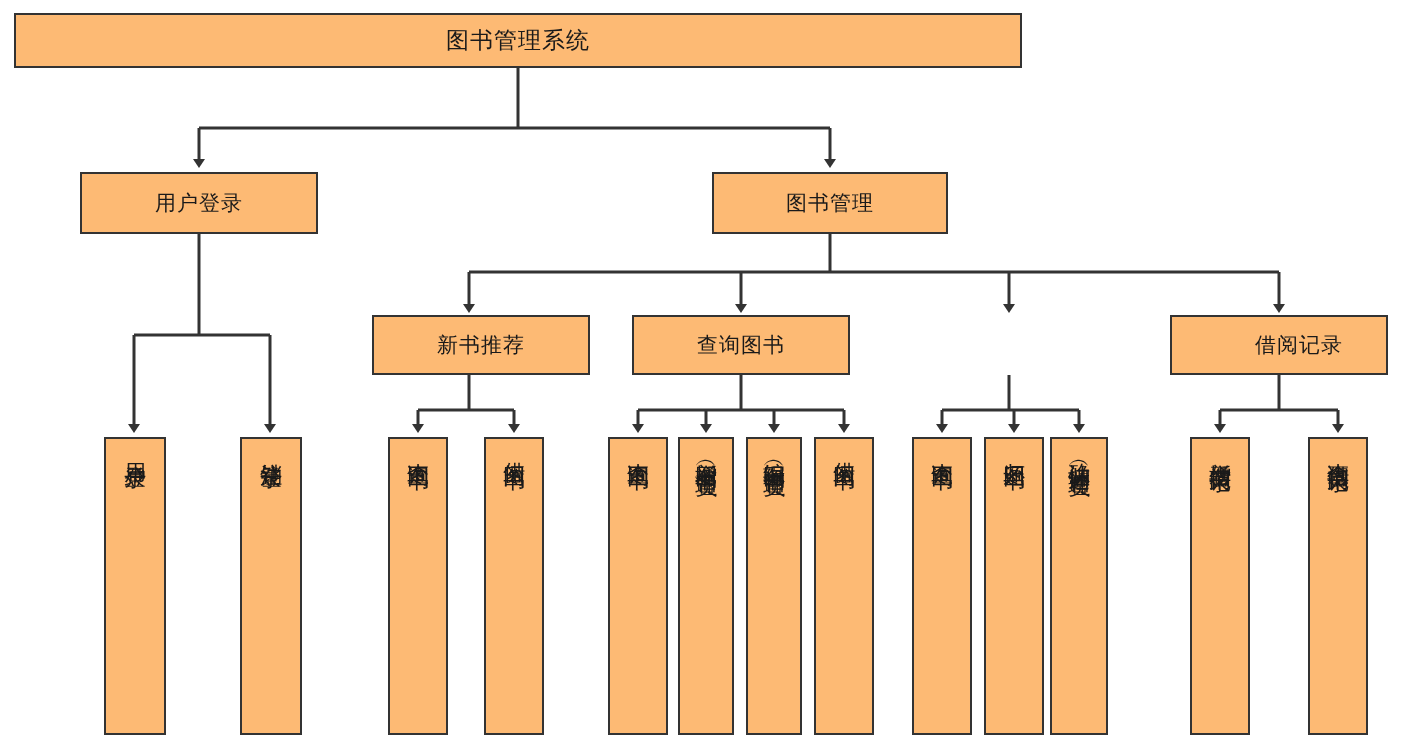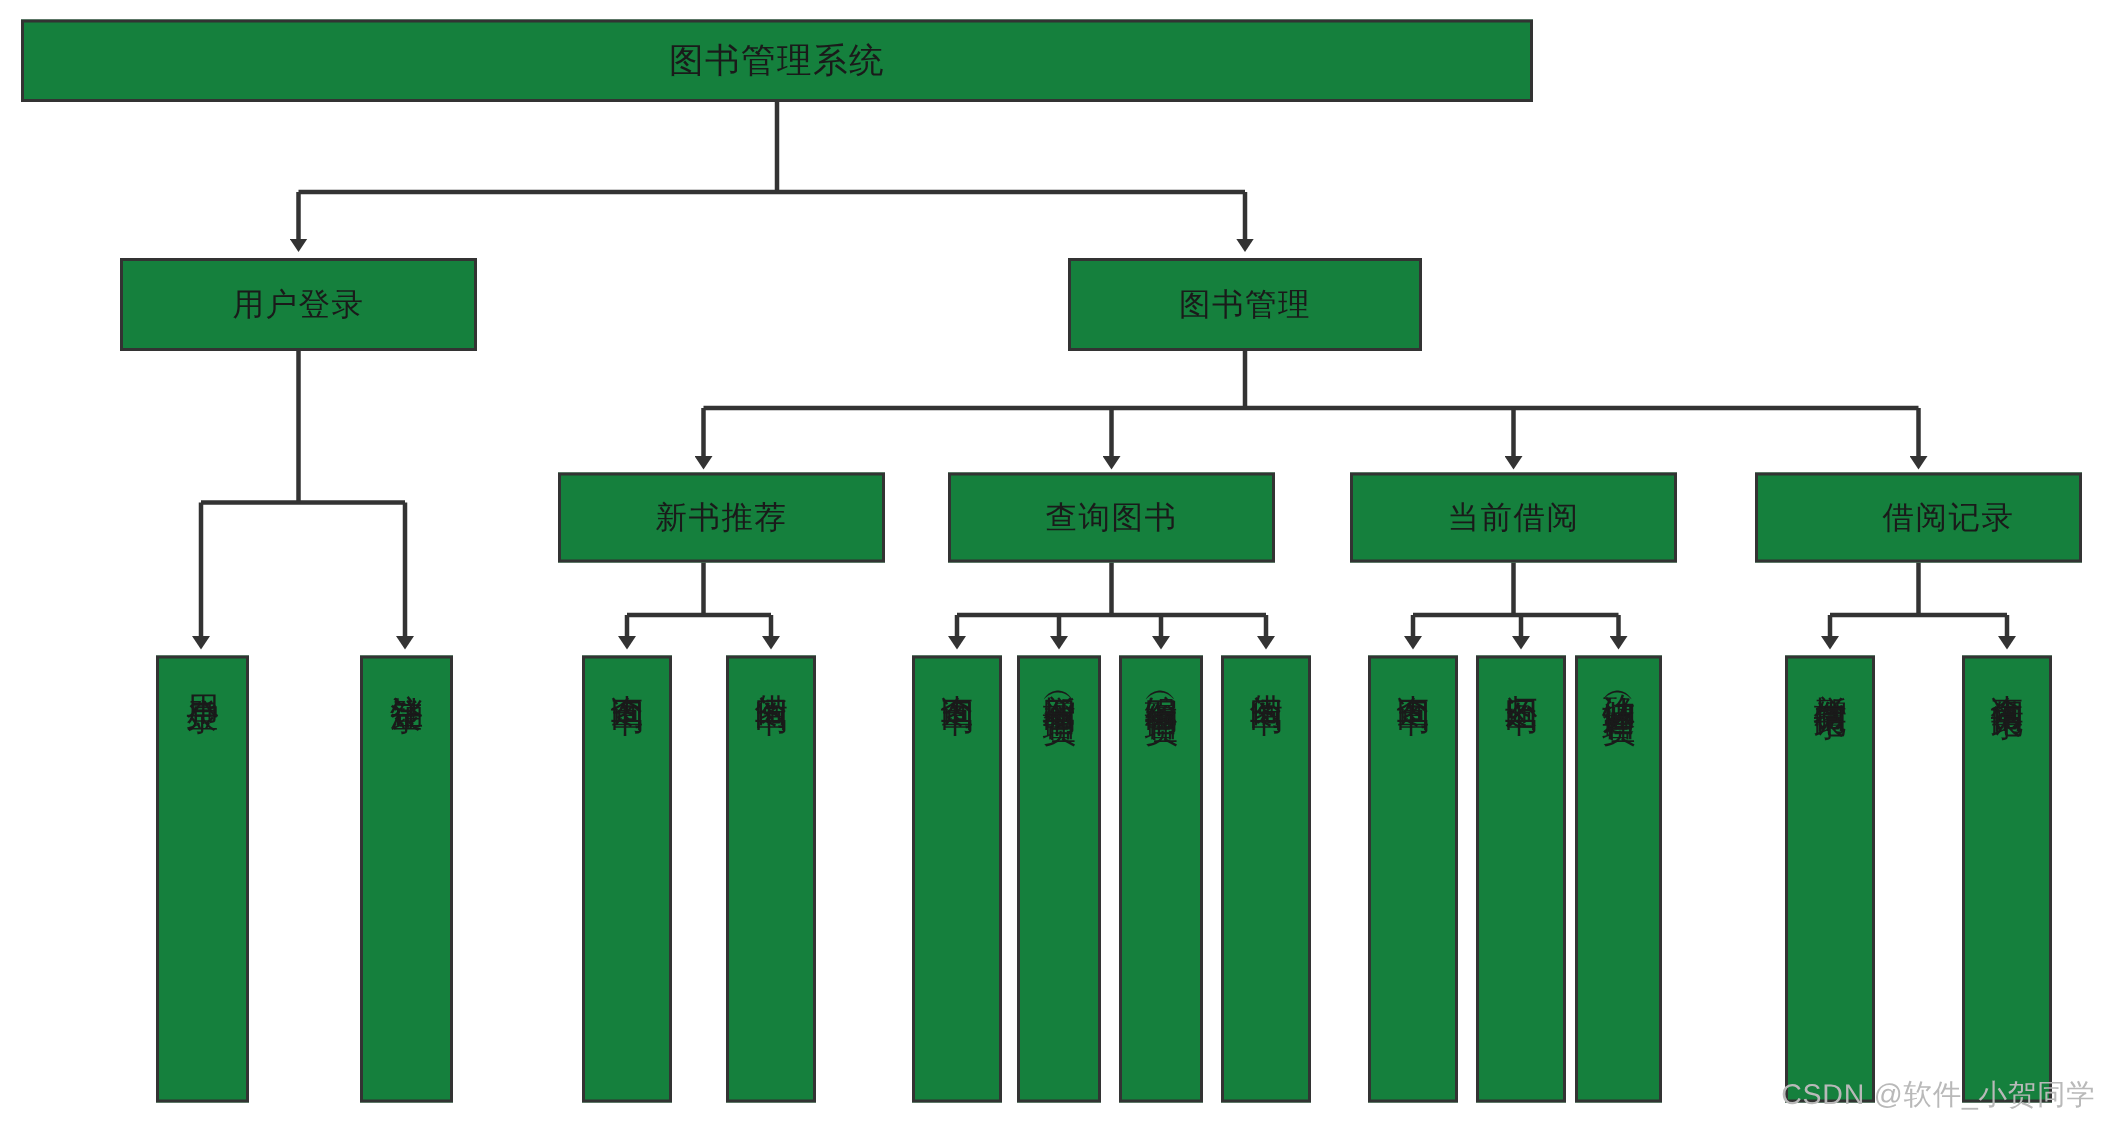--- a/index.html
+++ b/index.html
@@ -15,21 +15,21 @@
     width:1405px;height:747px;
   }
   #edges{
     position:absolute;left:0;top:0;
     width:1405px;height:747px;
     pointer-events:none;
   }
   .node{
     position:absolute;
     box-sizing:border-box;
-    background:#15803d;
+    background:#fdba74;
     border:2px solid #333333;
     display:flex;
     align-items:center;
     justify-content:center;
     color:#1a1a1a;
   }
   .node.root{
     font-size:23px;
   }
   .node.level2{
@@ -130,23 +130,20 @@
   <div class="node level2" style="left:712px;top:172px;width:236px;height:62px;">
     <span class="htext">图书管理</span>
   </div>
 
   <div class="node level3" style="left:372px;top:315px;width:218px;height:60px;">
     <span class="htext">新书推荐</span>
   </div>
   <div class="node level3" style="left:632px;top:315px;width:218px;height:60px;">
     <span class="htext">查询图书</span>
   </div>
-  <div class="node level3" style="left:900px;top:315px;width:218px;height:60px;">
-    <span class="htext">当前借阅</span>
-  </div>
   <div class="node level3" style="left:1170px;top:315px;width:218px;height:60px;padding-left:40px;">
     <span class="htext">借阅记录</span>
   </div>
 
   <div class="node leaf" style="left:104px;top:437px;width:62px;height:298px;">
     <span class="vtext">用户登录</span>
   </div>
   <div class="node leaf" style="left:240px;top:437px;width:62px;height:298px;">
     <span class="vtext">注销登录</span>
   </div>
@@ -181,15 +178,14 @@
     <span class="vtext">确认归还（管理员）</span>
   </div>
 
   <div class="node leaf" style="left:1190px;top:437px;width:60px;height:298px;">
     <span class="vtext">新增借阅记录</span>
   </div>
   <div class="node leaf" style="left:1308px;top:437px;width:60px;height:298px;">
     <span class="vtext">查询借阅记录</span>
   </div>
 
-  <div id="watermark">CSDN @软件_小贺同学</div>
 
 </div>
 
 </body></html>

